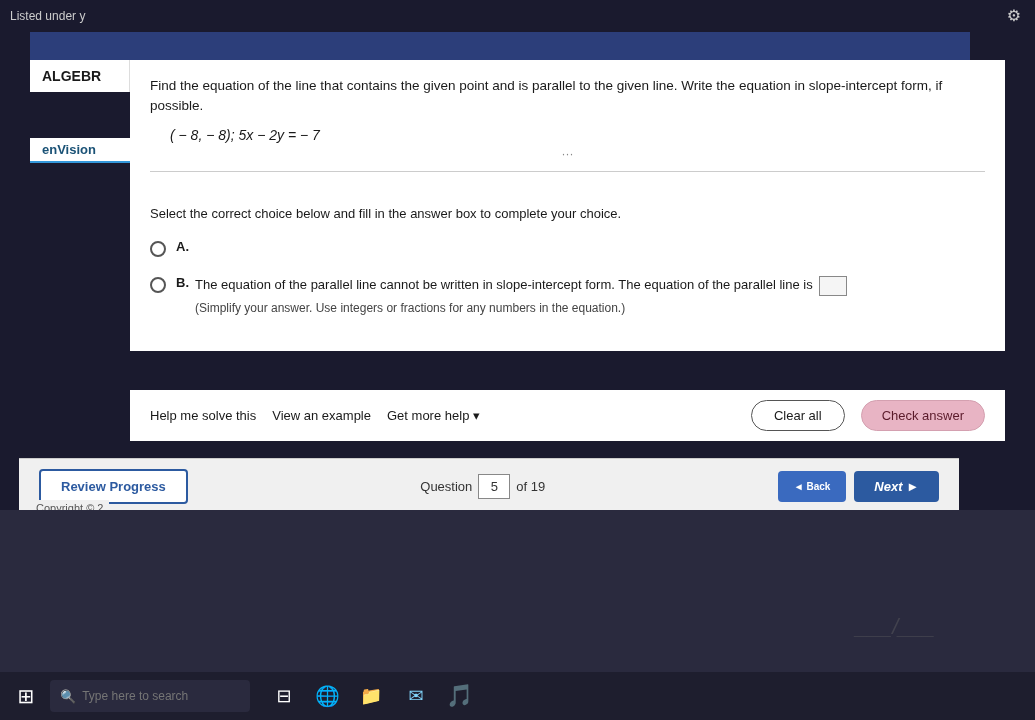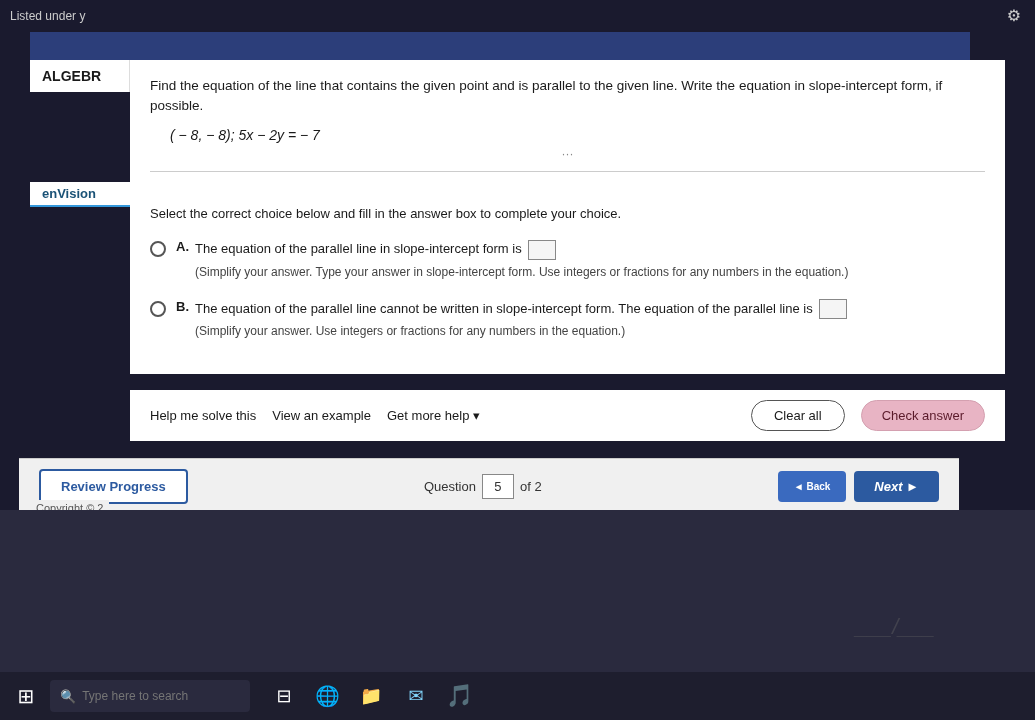--- a/index.html
+++ b/index.html
@@ -364,42 +364,35 @@
 
 <div class="top-bar">
   <span class="top-bar-text">Listed under y</span>
   <span class="settings-icon">⚙</span>
 </div>
 
 <div class="panel-header" style="position:absolute;top:32px;left:30px;width:940px;background:#2c3e7a;height:28px;"></div>
 
 <div class="algebr-label" style="position:absolute;top:60px;left:30px;font-size:14px;font-weight:bold;color:#1a1a1a;background:#fff;padding:8px 12px;width:100px;border-right:1px solid #ddd;">ALGEBR</div>
 
-<div style="position:absolute;top:138px;left:30px;font-size:13px;color:#1a5276;background:#fff;padding:4px 12px;width:100px;font-weight:bold;border-bottom:2px solid #3498db;cursor:pointer;margin-top:44px;">enVision</div>
+<div style="position:absolute;top:138px;left:30px;font-size:13px;color:#1a5276;background:#fff;padding:4px 12px;width:100px;font-weight:bold;border-bottom:2px solid #3498db;cursor:pointer;">enVision</div>
 
 <div class="question-header">
   <div class="question-title">Find the equation of the line that contains the given point and is parallel to the given line. Write the equation in slope-intercept form, if possible.</div>
   <div class="question-subtitle">( − 8, − 8); 5x − 2y = − 7</div>
   <div class="expand-dots">···</div>
   <hr class="divider-line">
 </div>
 
 <div class="choices-section">
   <div class="choices-prompt">Select the correct choice below and fill in the answer box to complete your choice.</div>
 
   <div class="choice-row">
     <div class="radio-btn"></div>
     <span class="choice-letter">A.</span>
-    <div>
-      <div class="choice-text">
-        <span>The equation of the parallel line in slope-intercept form is</span>
-        <span class="answer-box"></span>
-      </div>
-      <div class="choice-text" style="font-size:12px;color:#444;margin-top:3px;">(Simplify your answer. Type your answer in slope-intercept form. Use integers or fractions for any numbers in the equation.)</div>
-    </div>
   </div>
 
   <div class="choice-row">
     <div class="radio-btn"></div>
     <span class="choice-letter">B.</span>
     <div>
       <div class="choice-text">
         <span>The equation of the parallel line cannot be written in slope-intercept form. The equation of the parallel line is</span>
         <span class="answer-box"></span>
       </div>
@@ -414,21 +407,21 @@
   <span class="action-link">Get more help ▾</span>
   <button class="btn-clear">Clear all</button>
   <button class="btn-check">Check answer</button>
 </div>
 
 <div class="nav-bar">
   <button class="btn-review">Review Progress</button>
   <div class="question-info">
     <span>Question</span>
     <div class="question-num-box">5</div>
-    <span>of 2</span>
+    <span>of 19</span>
   </div>
   <div style="display:flex;gap:8px;">
     <button class="btn-back">◄ Back</button>
     <button class="btn-next">Next ►</button>
   </div>
 </div>
 
 <div class="copyright-text" style="position:absolute;top:500px;left:30px;font-size:11px;color:#555;">Copyright © 2</div>
 
 <div style="position:absolute;top:510px;left:0;width:1035px;height:162px;background:#2a2a3e;"></div>

